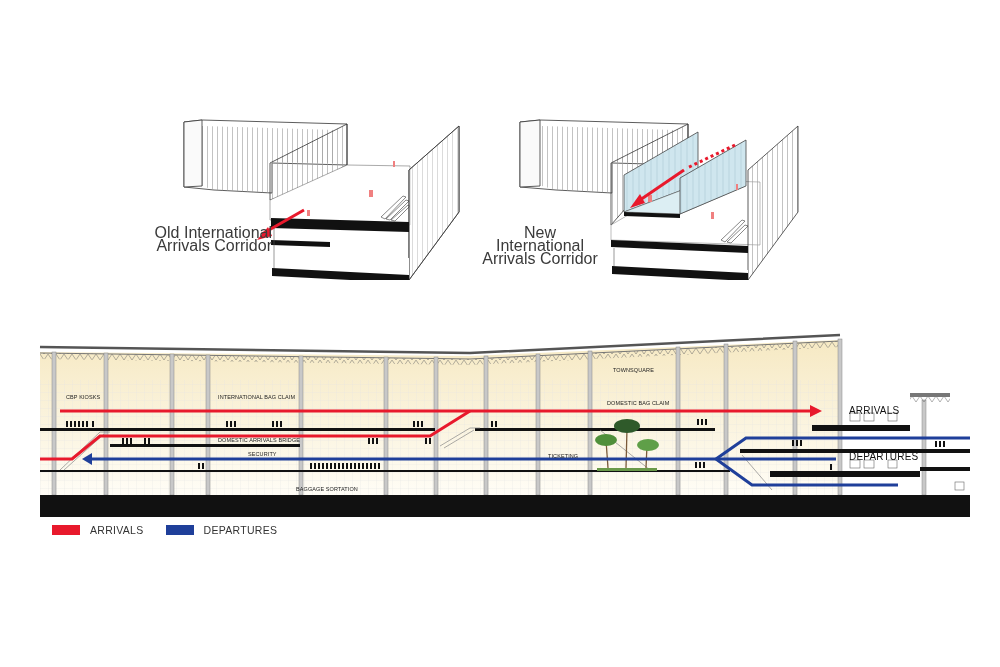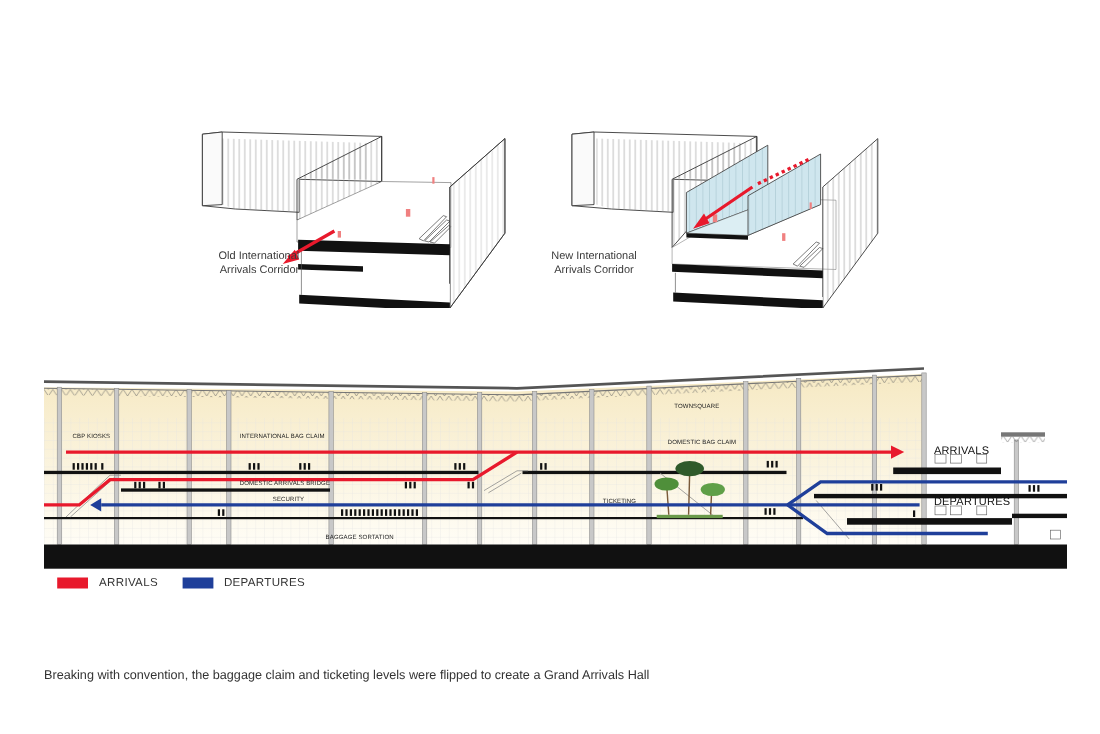--- a/index.html
+++ b/index.html
@@ -1,18 +1,18 @@
 <!DOCTYPE html>
 <html><head>
 <meta charset="utf-8">
 <style>
   html, body { margin: 0; padding: 0; background: #ffffff; }
   body { width: 1000px; height: 667px; position: relative; overflow: hidden; font-family: "Liberation Sans", sans-serif; }
   .abs { position: absolute; }
-  .axon-label { font-size: 10px; color: #3a3a3a; text-align: center; line-height: 13px; }
+  .axon-label { font-size: 16px; color: #3a3a3a; text-align: center; line-height: 13px; }
   .sec-label { font-size: 5.5px; color: #222; letter-spacing: 0.1px; white-space: nowrap; }
   .big-label { font-size: 10px; color: #111; letter-spacing: 0.2px; white-space: nowrap; }
   .legend { display: flex; align-items: center; font-size: 10.5px; color: #333; letter-spacing: 0.3px; }
   .legend .sw { width: 28px; height: 10px; margin-right: 10px; }
   .legend-item { display: flex; align-items: center; margin-right: 22px; }
   .caption { font-size: 11.5px; color: #333; line-height: 16px; }
 </style>
 </head>
 <body>
 
@@ -295,14 +295,13 @@
     <span class="sw" style="background:#e8192c;"></span>
     <span>ARRIVALS</span>
   </div>
   <div class="legend-item">
     <span class="sw" style="background:#1f3f9a;"></span>
     <span>DEPARTURES</span>
   </div>
 </div>
 
 <div class="abs caption" style="left:40px;top:606px;width:940px;">
-  <div>Breaking with convention, the baggage claim and ticketing levels were flipped to create a Grand Arrivals Hall</div>
 </div>
 
 </body></html>

